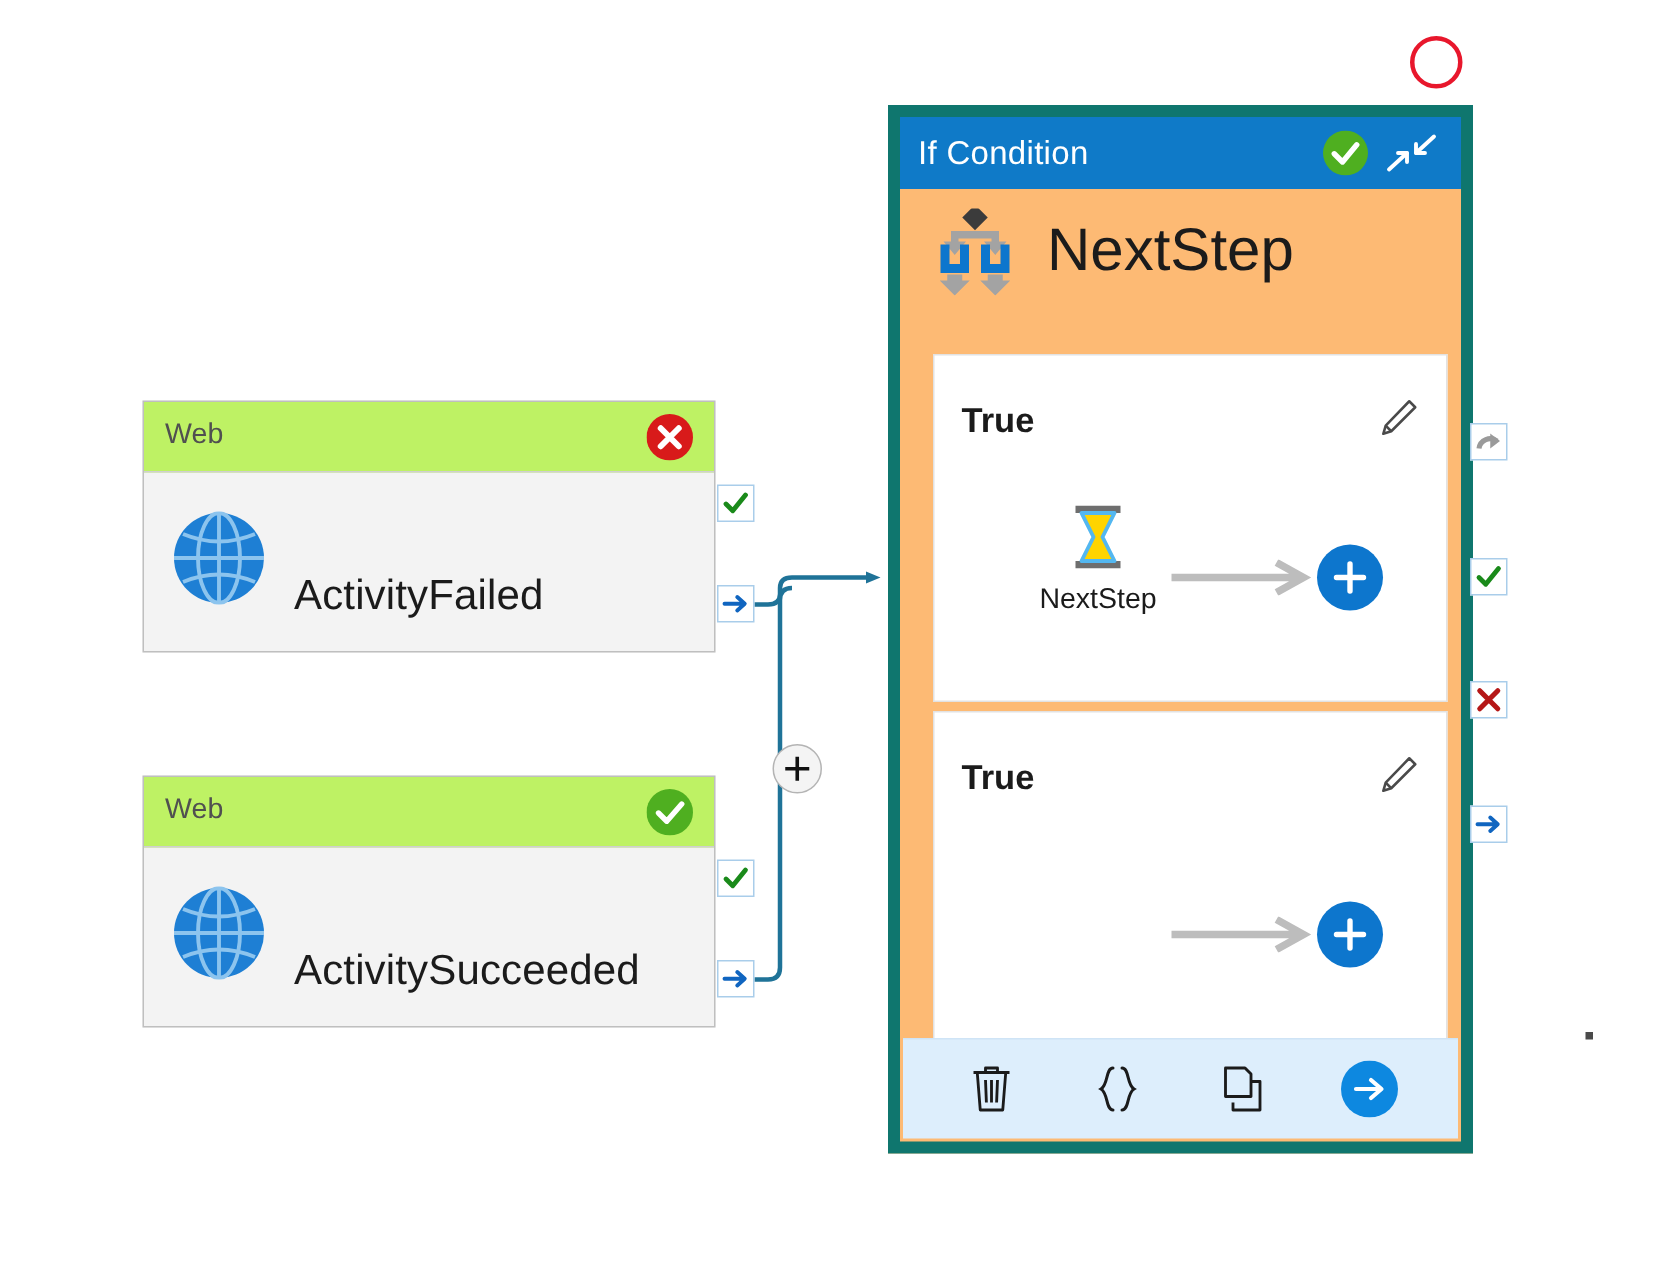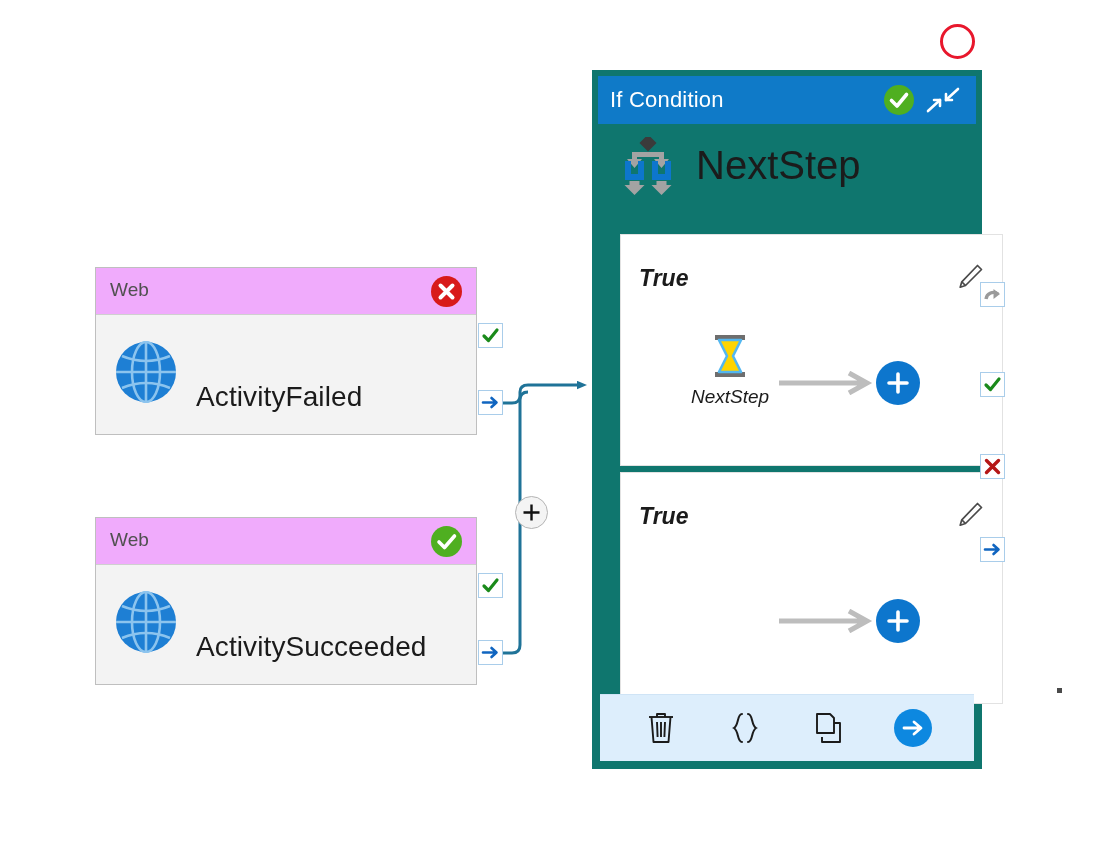--- a/index.html
+++ b/index.html
@@ -34,21 +34,21 @@
     position: absolute;
     width: 382px;
     height: 168px;
     background: #f3f3f3;
     border: 1px solid #bfbfbf;
     box-sizing: border-box;
   }
   .act-head {
     position: relative;
     height: 47px;
-    background: #f0abfc;
+    background: #bef264;
     border-bottom: 1px solid #cfcfcf;
     box-sizing: border-box;
   }
   .act-head-title {
     position: absolute;
     left: 14px;
     top: 11px;
     font-size: 19px;
     color: #505050;
     letter-spacing: .1px;
@@ -95,22 +95,22 @@
   }
   .handle svg { display: block; }
 
   
   #if-panel {
     position: absolute;
     left: 592px;
     top: 70px;
     width: 390px;
     height: 699px;
-    background: #0f766e;
-    border: 6px solid #0f766e;
+    background: #fdba74;
+    border: 8px solid #0f766e;
     box-sizing: border-box;
     box-shadow: 0 0 0 0 rgba(0,0,0,0);
   }
   #if-header {
     position: relative;
     height: 48px;
     background: #0f7ac8;
   }
   #if-header-title {
     position: absolute;
@@ -149,25 +149,24 @@
     position: absolute;
     left: 98px;
     top: 19px;
     font-size: 40px;
     color: #1b1b1b;
   }
 
   .branch-box {
     position: absolute;
     left: 22px;
-    width: 383px;
+    width: 343px;
     background: #ffffff;
     border: 1px solid #e2e2e2;
     box-sizing: border-box;
-    font-style: italic;
   }
   #branch-true  { top: 158px; height: 232px; }
   #branch-false { top: 396px; height: 232px; }
 
   .branch-title {
     position: absolute;
     left: 18px;
     top: 30px;
     font-size: 23px;
     font-weight: bold;

